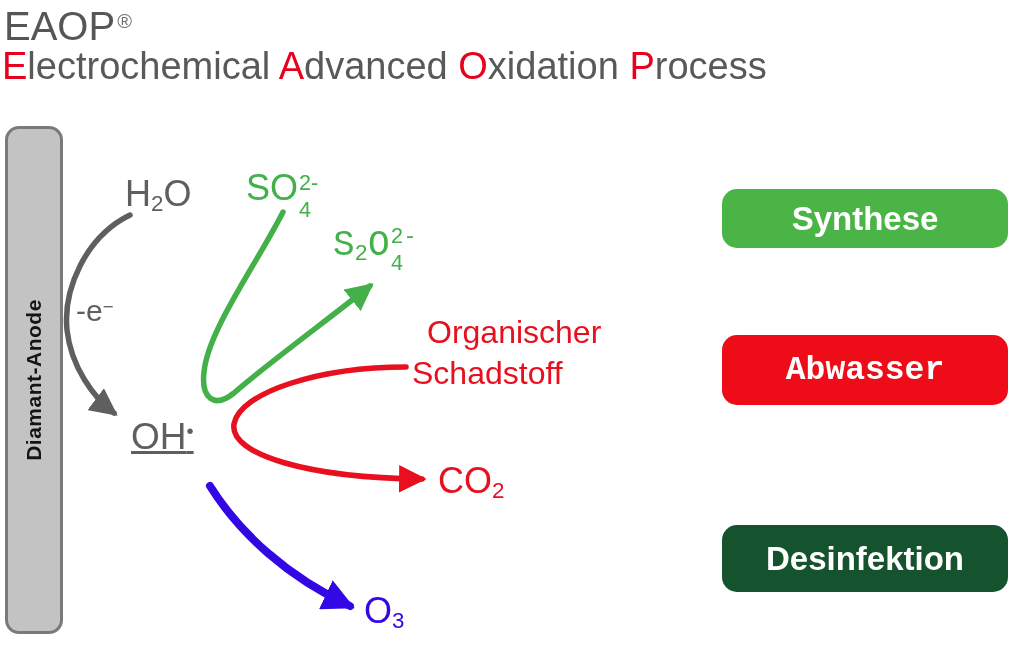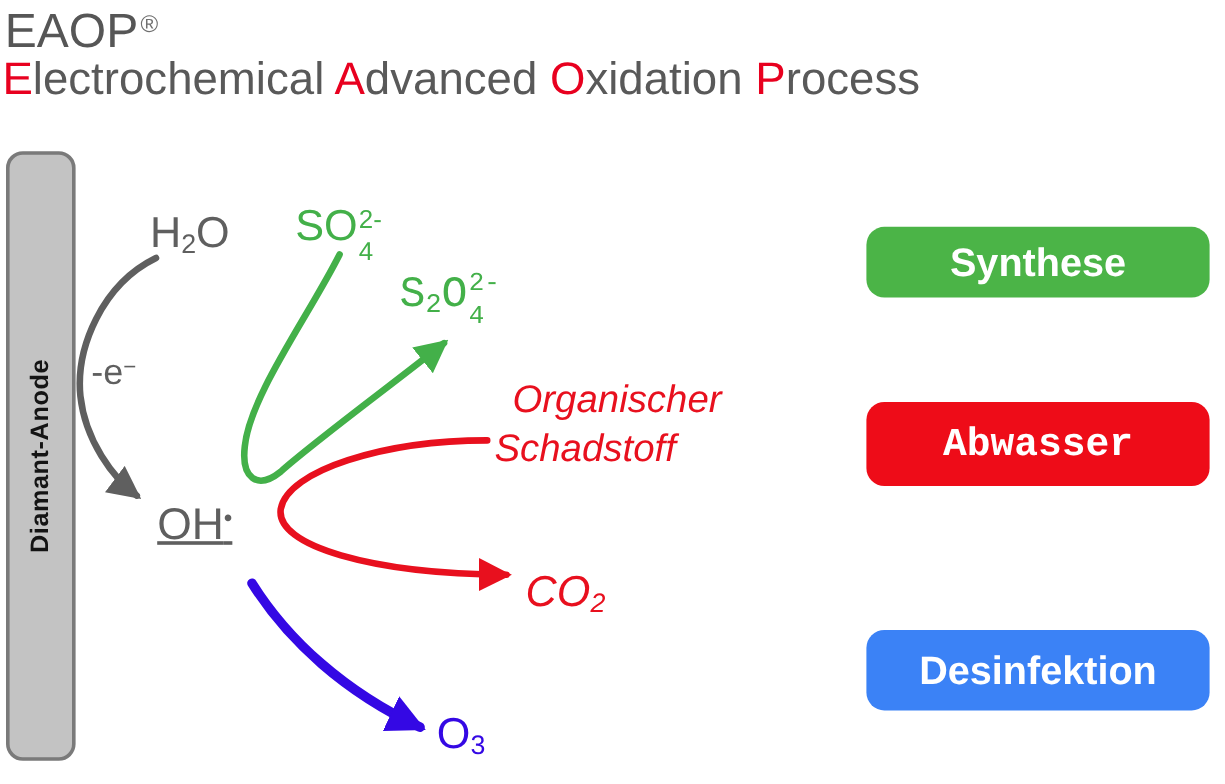--- a/index.html
+++ b/index.html
@@ -17,29 +17,29 @@
   .accent{color:var(--c-accent-red);}
   .anode{
     position:absolute;left:5px;top:126px;width:58px;height:508px;box-sizing:border-box;
     background:var(--c-anode-fill);border:3px solid var(--c-anode-border);border-radius:14px;
     display:flex;align-items:center;justify-content:center;
   }
   .anode-label{transform:rotate(-90deg);white-space:nowrap;font-weight:bold;font-size:21px;color:#141414;letter-spacing:.5px;}
   svg.diagram{position:absolute;left:0;top:0;}
   .lbl{position:absolute;white-space:nowrap;line-height:1.12;}
   .gray{color:var(--c-gray);} .green{color:var(--c-green);}
-  .red{color:var(--c-red);font-style:italic;} .blue{color:var(--c-blue);}
+  .red{color:var(--c-red);} .blue{color:var(--c-blue);}
   .lbl-h2o{left:125px;top:174px;font-size:36px;}
   .lbl-so4{left:246px;top:168px;font-size:36px;}
   .lbl-s2o4{left:333px;top:226px;font-size:36px;font-family:Liberation Mono, monospace;}
   .lbl-e{left:76px;top:294px;font-size:30px;}
   .lbl-oh{left:131px;top:416px;font-size:37px;text-decoration:underline;}
   .lbl-pollutant{left:412px;top:312px;font-size:32px;line-height:41px;}
   .lbl-pollutant .ln1{margin-left:15px;}
-  .lbl-co2{left:438px;top:473px;font-size:36px;}
+  .lbl-co2{left:438px;top:461px;font-size:36px;}
   .lbl-o3{left:364px;top:591px;font-size:36px;}
   .sb{font-size:0.62em;position:relative;top:0.22em;}
   .sp{font-size:0.62em;position:relative;top:-0.42em;}
   .dot{font-size:0.55em;position:relative;top:-0.55em;}
   .stk{position:relative;display:inline-block;width:0.78em;height:0.05em;vertical-align:baseline;}
   .stk .up{position:absolute;left:1px;bottom:0.30em;font-size:0.60em;line-height:1;}
   .stk .dn{position:absolute;left:1px;top:0.04em;font-size:0.60em;line-height:1;}
   .btn{
     position:absolute;left:722px;width:286px;border-radius:15px;
     display:flex;align-items:center;justify-content:center;
@@ -103,15 +103,15 @@
 <div class="lbl lbl-co2 red"><span>CO</span><span class="sb">2</span></div>
 
 <div class="lbl lbl-o3 blue"><span>O</span><span class="sb">3</span></div>
 
 <div class="btn btn-synthese" style="background: rgb(75, 180, 71);">
     <span>Synthese</span>
   </div>
 <div class="btn btn-abwasser" style="background: rgb(238, 12, 24);">
     <span>Abwasser</span>
   </div>
-<div class="btn btn-desinfektion" style="background: #3b82f6;">
+<div class="btn btn-desinfektion" style="background: #14532d;">
     <span>Desinfektion</span>
   </div>
 
 </body></html>

